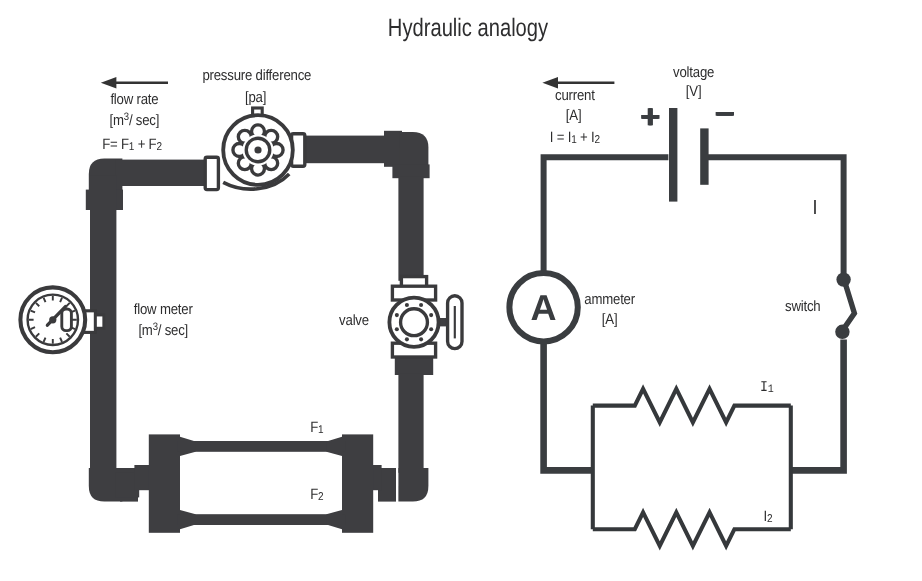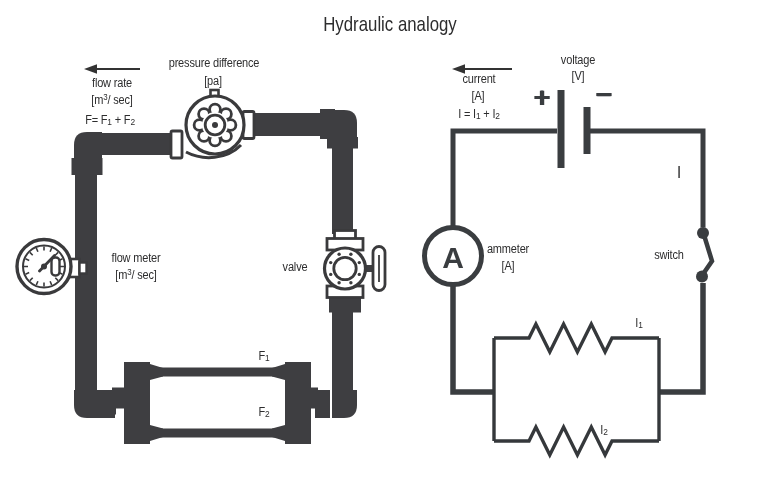--- a/index.html
+++ b/index.html
@@ -192,16 +192,16 @@
   <div class="lbl" style="left:478px;top:90px;">[A]</div>
   <div class="lbl" style="left:479px;top:108px;"><span>I = I</span><span class="sub">1</span><span> + I</span><span class="sub">2</span></div>
 
   <div class="lbl biglabel" style="left:679px;top:164px;">I</div>
 
   <div class="lbl" style="left:508px;top:243px;">ammeter</div>
   <div class="lbl" style="left:508px;top:260px;">[A]</div>
 
   <div class="lbl" style="left:669px;top:249px;">switch</div>
 
-  <div class="lbl" style="left:639px;top:317px;"><span>I</span><span class="sub">1</span></div>
-  <div class="lbl" style="left:604px;top:424px;"><span>I</span><span class="sub">2</span></div>
+  <div class="lbl" style="left:639px;top:317px;font-family:Liberation Mono, monospace;"><span>I</span><span class="sub">1</span></div>
+  <div class="lbl" style="left:640px;top:424px;"><span>I</span><span class="sub">2</span></div>
 
 </div>
 
 </body></html>

